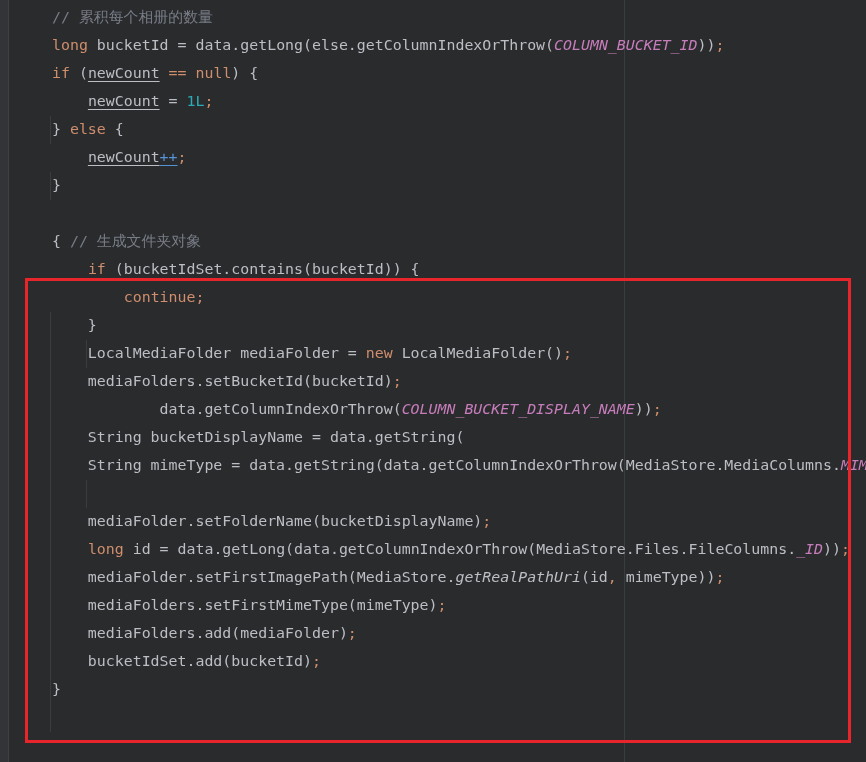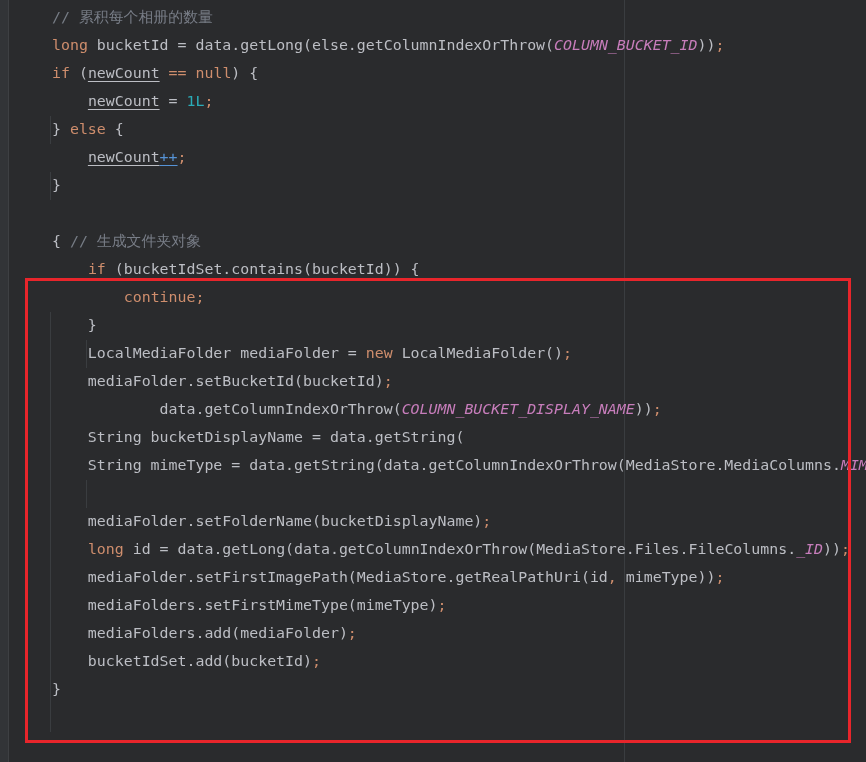--- a/index.html
+++ b/index.html
@@ -33,21 +33,21 @@
     white-space:pre;
   }
   .seg-d{color:var(--default,#bcbec4);}
   .seg-k{color:var(--keyword,#cf8e6d);}
   .seg-p{color:var(--keyword,#cf8e6d);}
   .seg-c{color:var(--comment,#787d87);}
   .seg-n{color:var(--number,#2aacb8);margin-top:40px;}
   .seg-C{color:var(--constant,#c77dbb);font-style:italic;}
   .seg-u{color:var(--default,#bcbec4);text-decoration:underline;text-underline-offset:3px;text-decoration-thickness:1px;}
   .seg-b{color:var(--plusblue,#5693d6);text-decoration:underline;text-underline-offset:3px;text-decoration-thickness:1px;}
-  .seg-i{color:var(--default,#bcbec4);}
+  .seg-i{color:var(--default,#bcbec4);font-style:italic;}
   .annotation-rect{
     position:absolute;left:25px;top:278px;width:820px;height:459px;
     border:3px solid var(--annotation,#e8252b);
     pointer-events:none;
   }
 </style>
 </head>
 <body>
 
 <div class="screen" style="--bg: #2a2b2d; --gutter: #323437; --gutterline: #3e4043; --guide: #3a3d40; --default: #bcbec4; --keyword: #cf8e6d; --comment: #787d87; --number: #2aacb8; --constant: #c77dbb; --plusblue: #5693d6; --annotation: #e8252b;">
@@ -67,21 +67,21 @@
       <div class="code-line"><span class="seg-d">    </span><span class="seg-u">newCount</span><span class="seg-d"> = </span><span class="seg-n">1L</span><span class="seg-p">;</span></div>
       <div class="code-line"><span class="seg-d">} </span><span class="seg-k">else</span><span class="seg-d"> {</span></div>
       <div class="code-line"><span class="seg-d">    </span><span class="seg-u">newCount</span><span class="seg-b">++</span><span class="seg-p">;</span></div>
       <div class="code-line"><span class="seg-d">}</span></div>
       <div class="code-line"></div>
       <div class="code-line"><span class="seg-d">{ </span><span class="seg-c">// 生成文件夹对象</span></div>
       <div class="code-line"><span class="seg-d">    </span><span class="seg-k">if</span><span class="seg-d"> (bucketIdSet.contains(bucketId)) {</span></div>
       <div class="code-line"><span class="seg-d">        </span><span class="seg-k">continue</span><span class="seg-p">;</span></div>
       <div class="code-line"><span class="seg-d">    }</span></div>
       <div class="code-line"><span class="seg-d">    LocalMediaFolder mediaFolder = </span><span class="seg-k">new</span><span class="seg-d"> LocalMediaFolder()</span><span class="seg-p">;</span></div>
-      <div class="code-line"><span class="seg-d">    mediaFolder.setBucketId(bucketId)</span><span class="seg-p">;</span></div>
+      <div class="code-line"><span class="seg-d">    mediaFolders.setBucketId(bucketId)</span><span class="seg-p">;</span></div>
       <div class="code-line"><span class="seg-d">            data.getColumnIndexOrThrow(</span><span class="seg-C">COLUMN_BUCKET_DISPLAY_NAME</span><span class="seg-d">))</span><span class="seg-p">;</span></div>
       <div class="code-line"><span class="seg-d">    String bucketDisplayName = data.getString(</span></div>
       <div class="code-line"><span class="seg-d">    String mimeType = data.getString(data.getColumnIndexOrThrow(MediaStore.MediaColumns.</span><span class="seg-C">MIME_TYPE</span></div>
       <div class="code-line"></div>
       <div class="code-line"><span class="seg-d">    mediaFolder.setFolderName(bucketDisplayName)</span><span class="seg-p">;</span></div>
       <div class="code-line"><span class="seg-d">    </span><span class="seg-k">long</span><span class="seg-d"> id = data.getLong(data.getColumnIndexOrThrow(MediaStore.Files.FileColumns.</span><span class="seg-C">_ID</span><span class="seg-d">))</span><span class="seg-p">;</span></div>
       <div class="code-line"><span class="seg-d">    mediaFolder.setFirstImagePath(MediaStore.</span><span class="seg-i">getRealPathUri</span><span class="seg-d">(id</span><span class="seg-p">,</span><span class="seg-d"> mimeType))</span><span class="seg-p">;</span></div>
       <div class="code-line"><span class="seg-d">    mediaFolders.setFirstMimeType(mimeType)</span><span class="seg-p">;</span></div>
       <div class="code-line"><span class="seg-d">    mediaFolders.add(mediaFolder)</span><span class="seg-p">;</span></div>
       <div class="code-line"><span class="seg-d">    bucketIdSet.add(bucketId)</span><span class="seg-p">;</span></div>

